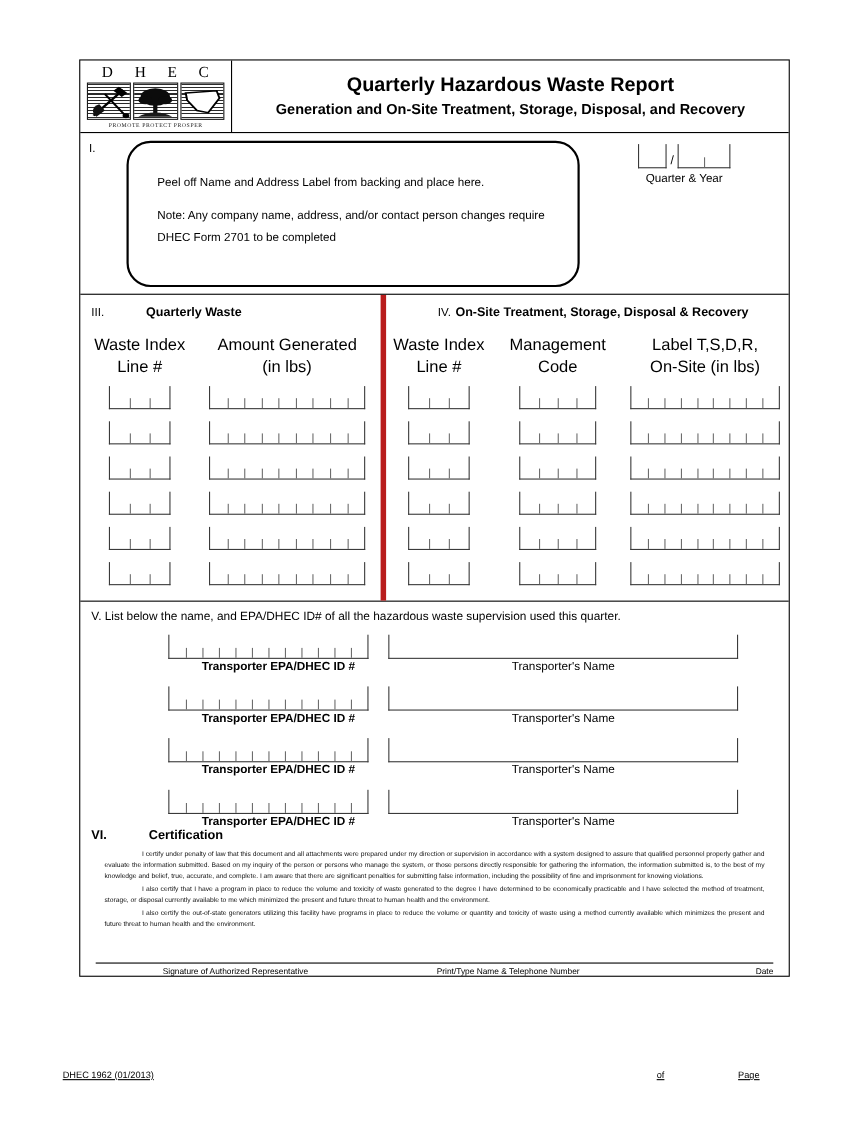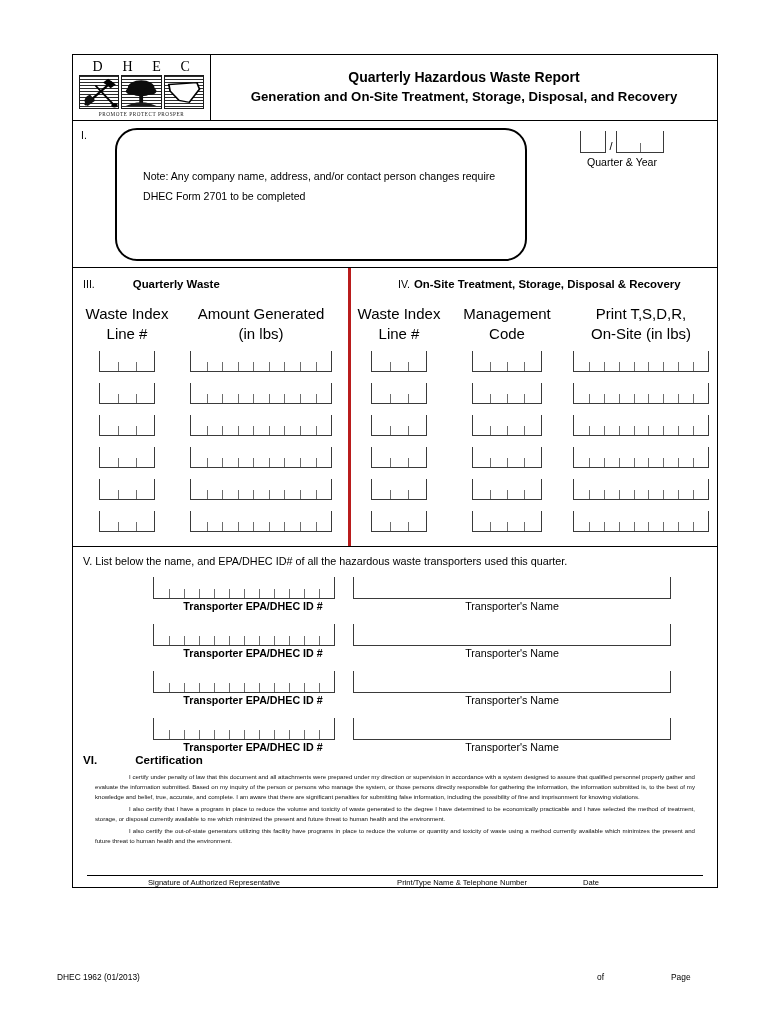--- a/index.html
+++ b/index.html
@@ -84,21 +84,21 @@
   }
   .hdr-title {
     flex: 1;
     display: flex;
     flex-direction: column;
     align-items: center;
     justify-content: center;
     padding: 6px 4px;
   }
   .hdr-title .t1 {
-    font-size: 14px;
+    font-size: 18px;
     font-weight: bold;
     line-height: 1.42;
   }
   .hdr-title .t2 {
     font-size: 13.2px;
     font-weight: bold;
     line-height: 1.42;
   }
 
   
@@ -186,21 +186,21 @@
   }
 
   
   .sec34 {
     display: flex;
     border-bottom: 1.6px solid #000;
   }
   .sec3 {
     width: 278px;
     box-sizing: border-box;
-    border-right: 3px solid #b91c1c;
+    border-right: 5px solid #b91c1c;
     padding: 10px 0 14px 0;
   }
   .sec4 {
     flex: 1;
     box-sizing: border-box;
     padding: 10px 0 14px 0;
   }
   .sec-head {
     font-size: 11.4px;
     font-weight: bold;
@@ -288,32 +288,33 @@
 
   .sig-row {
     display: flex;
     margin: 10px 14px 0 14px;
     padding-top: 2px;
     border-top: 1.1px solid #000;
     font-size: 7.6px;
   }
   .sig-row .s1 { width: 254px; text-align: center; }
   .sig-row .s2 { flex: 1; text-align: center; }
-  .sig-row .s3 { width: 120px; text-align: left; }
+  .sig-row .s3 { width: 120px; text-align: right; }
   .sig-pad { height: 18px; }
 
   
   .footer {
     position: absolute;
     left: 57px;
     top: 972px;
     width: 662px;
     display: flex;
     align-items: flex-end;
     font-size: 8.4px;
+    text-decoration: underline;
   }
   .footer .f-left { flex: 1; }
   .footer .f-of { width: 74px; text-align: left; }
   .footer .f-page { width: 48px; text-align: left; }
 </style>
 </head>
 <body>
 
 <div class="page">
   <div class="form">
@@ -355,20 +356,21 @@
       </div>
       <div class="hdr-title">
         <div class="t1">Quarterly Hazardous Waste Report</div>
         <div class="t2">Generation and On-Site Treatment, Storage, Disposal, and Recovery</div>
       </div>
     </div>
 
     <div class="sec1">
       <div class="sec-num">I.</div>
       <div class="label-box">
+        <div class="ln">Peel off Name and Address Label from backing and place here.</div>
         <div class="gap"></div>
         <div class="ln">Note: Any company name, address, and/or contact person changes require</div>
         <div class="ln">DHEC Form 2701 to be completed</div>
       </div>
       <div class="qy-wrap">
         <div class="qy-combs">
           <div class="comb" style="width:26px;height:22px;">
             <div class="cell"></div>
           </div>
           <div class="qy-slash">/</div>
@@ -543,21 +545,21 @@
         <div class="colhdr">
           <div class="c c4-a">
             <div>Waste Index</div>
             <div>Line #</div>
           </div>
           <div class="c c4-b">
             <div>Management Code</div>
             <div></div>
           </div>
           <div class="c c4-c">
-            <div>Print T,S,D,R,</div>
+            <div>Label T,S,D,R,</div>
             <div>On-Site (in lbs)</div>
           </div>
         </div>
         <div>
           <div class="rowline">
             <div class="c4-a cellwrap">
                 <div class="comb" style="width:56px;height:21px;">
                   <div class="cell"></div>
                   <div class="cell"></div>
                   <div class="cell"></div>
@@ -735,21 +737,21 @@
                 </div>
               </div>
           </div>
         </div>
       </div>
     </div>
 
     <div class="sec5">
       <div class="sec5-title">
         <span>V.</span>
-        <span>List below the name, and EPA/DHEC ID# of all the hazardous waste transporters used this quarter.</span>
+        <span>List below the name, and EPA/DHEC ID# of all the hazardous waste supervision used this quarter.</span>
       </div>
 
       <div class="tr-row">
         <div class="tr-col-id">
           <div class="comb" style="width:182px;height:22px;">
             <div class="cell"></div>
               <div class="cell"></div>
               <div class="cell"></div>
               <div class="cell"></div>
               <div class="cell"></div>

